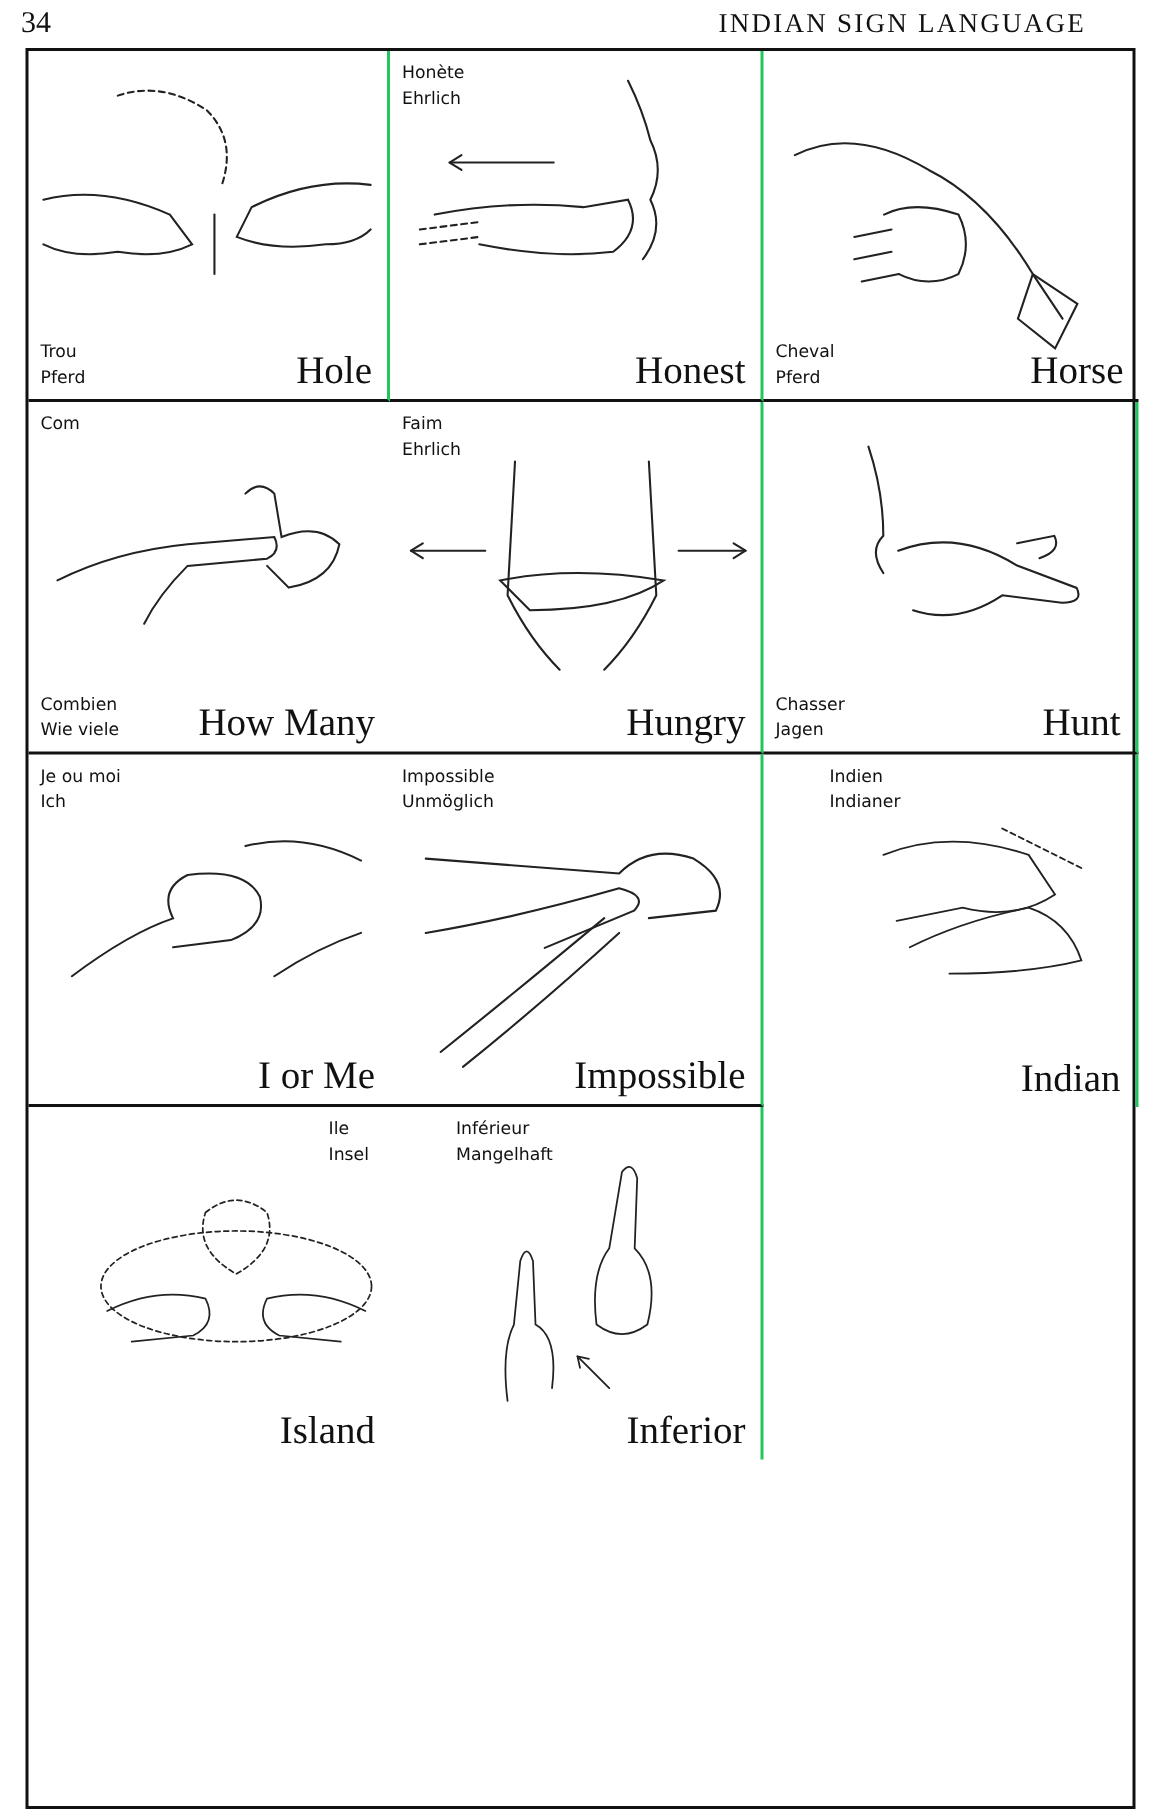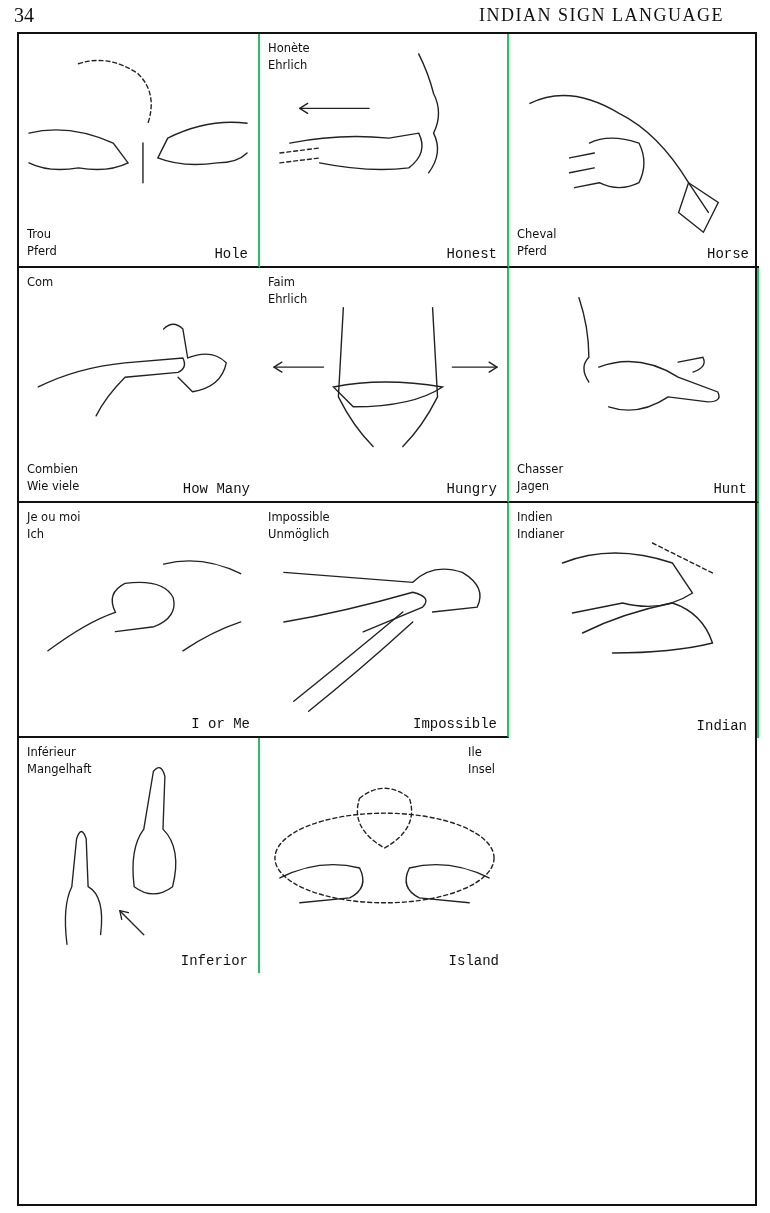--- a/index.html
+++ b/index.html
@@ -4,25 +4,25 @@
 <style>
   html, body { margin: 0; padding: 0; background: #ffffff; }
   body { width: 770px; height: 1213px; position: relative; overflow: hidden; color: #111; }
   .page-number { position: absolute; left: 14px; top: 4px; font-family: "Liberation Serif", serif; font-size: 20px; }
   .page-title { position: absolute; left: 0; width: 724px; top: 5px; text-align: right; font-family: "Liberation Serif", serif; font-size: 18px; letter-spacing: 1.5px; }
   .grid { position: absolute; left: 17px; top: 32px; width: 740px; height: 1174px;
     display: grid; grid-template-columns: 241px 249px 250px; grid-template-rows: 234px 235px 235px 235px 235px;
     border: 2px solid #111; box-sizing: border-box; }
   .cell { position: relative; border-right: 2px solid #22c55e; border-bottom: 2px solid #111; box-sizing: border-box; overflow: hidden; }
   .cell.col-last { border-right: none; }
-  .cell.row-last { border-bottom: none; }
+  .cell.row-last { border-bottom: none; margin-left: 36px; }
   .trans { position: absolute; left: 8px; top: 6px; font-family: "DejaVu Sans", sans-serif; font-size: 11.5px; line-height: 17px; }
   .trans.bottom { top: auto; bottom: 6px; }
   .trans.right { left: auto; right: 14px; }
-  .word { position: absolute; right: 10px; bottom: 4px; font-family: Liberation Mono, monospace; font-size: 14px; }
+  .word { position: absolute; right: 10px; bottom: 4px; font-family: Liberation Serif, serif; font-size: 26px; }
   .illus { position: absolute; left: 0; top: 0; width: 100%; height: 100%; }
   .illus svg { width: 100%; height: 100%; }
   .illus path, .illus line, .illus ellipse { fill: none; stroke: #222; stroke-width: 1.4; stroke-linecap: round; }
   .dash { stroke-dasharray: 4 3; }
 </style>
 </head>
 <body>
 
 <div class="page-number">34</div>
 <div class="page-title">INDIAN SIGN LANGUAGE</div>
@@ -167,45 +167,45 @@
           <path class="dash" d="M140 40 L200 70"></path>
         </svg>
     </div>
     <div class="trans">
       <div>Indien</div>
       <div>Indianer</div>
     </div>
     <div class="word">Indian</div>
   </div>
 
+  <div class="cell col-last row-last">
+    <div class="illus">
+      <svg viewBox="0 0 250 235">
+          <ellipse class="dash" cx="125" cy="120" rx="110" ry="45"></ellipse>
+          <path d="M20 140 Q60 120 100 130 Q110 150 90 160 L40 165"></path>
+          <path d="M230 140 Q190 120 150 130 Q140 150 160 160 L210 165"></path>
+          <path class="dash" d="M100 60 Q125 40 150 60 Q160 90 125 110 Q90 90 100 60"></path>
+        </svg>
+    </div>
+    <div class="trans right">
+      <div>Ile</div>
+      <div>Insel</div>
+    </div>
+    <div class="word">Island</div>
+  </div>
+
   <div class="cell row-last">
     <div class="illus">
       <svg viewBox="0 0 249 235">
           <path d="M50 210 Q45 170 55 150 L60 100 Q65 85 70 100 L72 150 Q90 160 85 200"></path>
           <path d="M120 150 Q115 110 130 90 L140 30 Q148 20 152 35 L150 90 Q170 110 160 150 Q140 165 120 150"></path>
           <line x1="105" y1="175" x2="130" y2="200"></line>
           <path d="M105 175 L107 184 M105 175 L114 177"></path>
         </svg>
     </div>
     <div class="trans">
       <div>Inférieur</div>
       <div>Mangelhaft</div>
     </div>
     <div class="word">Inferior</div>
   </div>
 
-  <div class="cell col-last row-last">
-    <div class="illus">
-      <svg viewBox="0 0 250 235">
-          <ellipse class="dash" cx="125" cy="120" rx="110" ry="45"></ellipse>
-          <path d="M20 140 Q60 120 100 130 Q110 150 90 160 L40 165"></path>
-          <path d="M230 140 Q190 120 150 130 Q140 150 160 160 L210 165"></path>
-          <path class="dash" d="M100 60 Q125 40 150 60 Q160 90 125 110 Q90 90 100 60"></path>
-        </svg>
-    </div>
-    <div class="trans right">
-      <div>Ile</div>
-      <div>Insel</div>
-    </div>
-    <div class="word">Island</div>
-  </div>
-
 </div>
 
 </body></html>

